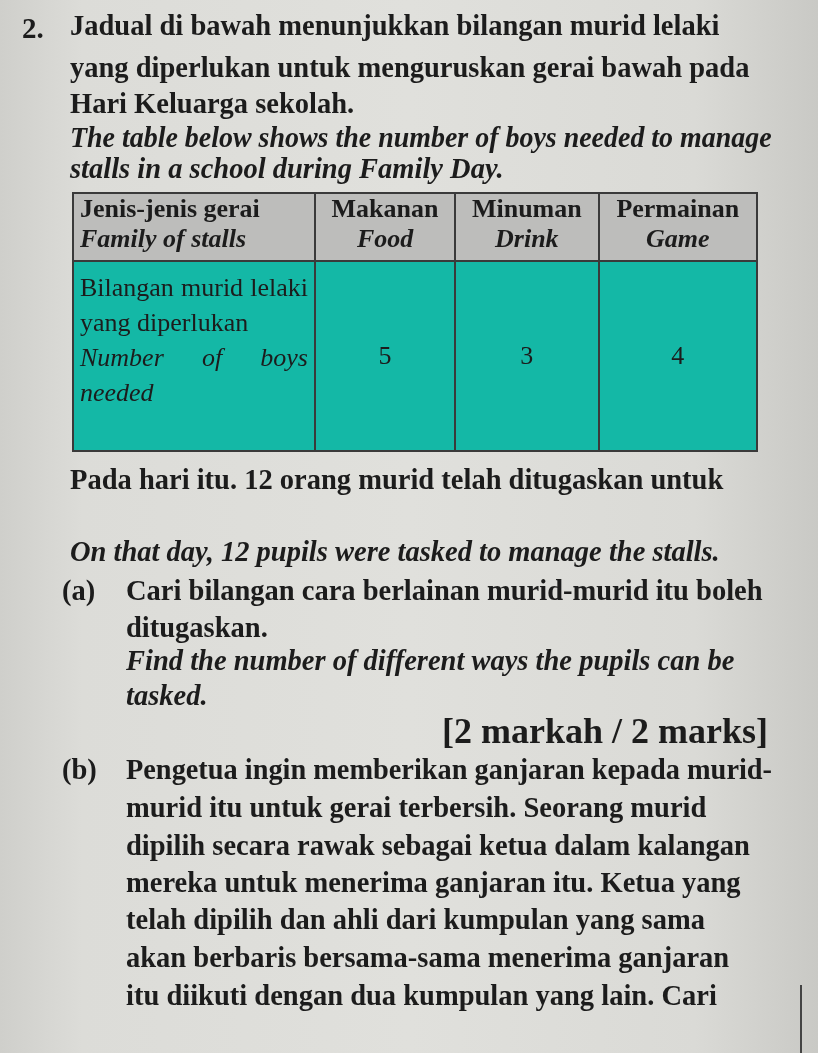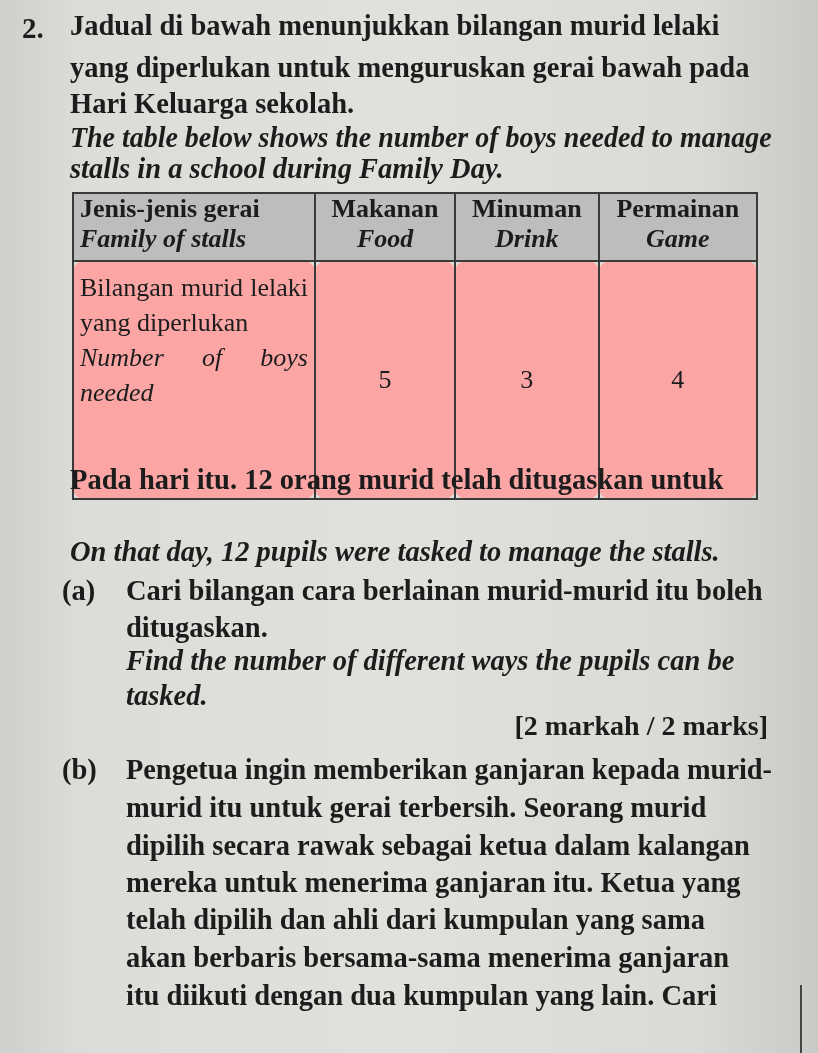--- a/index.html
+++ b/index.html
@@ -9,32 +9,32 @@
     font-family: "Liberation Serif", "DejaVu Serif", serif;
     color:#1c1c1c;
     position:relative;
   }
   .page { position:absolute; left:0; top:0; width:818px; height:1053px; }
   .qnum { position:absolute; left:22px; top:12px; font-weight:bold; font-size:29px; }
   .line { position:absolute; left:70px; white-space:nowrap; font-size:28.5px; transform-origin:left top; }
   .b { font-weight:bold; }
   .i { font-style:italic; }
   table.stalls {
-    position:absolute; left:72px; top:192px; width:686px; height:308px;
+    position:absolute; left:72px; top:192px; width:686px; height:260px;
     border-collapse:collapse; font-size:26px;
   }
   table.stalls td, table.stalls th { border:2px solid #3a3a3a; padding:0 6px; vertical-align:top; }
   table.stalls th { background:#bdbdbb; text-align:center; height:66px; line-height:30px; }
   table.stalls th.first { text-align:left; width:228px; }
-  table.stalls td { background:#fca5a5;border-radius:11px; }
+  table.stalls td { background:#14b8a6; }
   table.stalls td.val { text-align:center; vertical-align:middle; font-size:26px; }
   table.stalls td.rowlabel { text-align:justify; line-height:35px; padding-top:8px; }
   .hdr-en { font-style:italic; display:block; }
   .hdr-ms { display:block; }
-  .marks { position:absolute; right:50px; top:710px; font-size:28px; white-space:nowrap; }
+  .marks { position:absolute; right:50px; top:710px; font-size:36px; white-space:nowrap; }
   .edge { position:absolute; left:800px; top:985px; width:2px; height:68px; background:#444; }
 </style>
 </head>
 <body>
 
 <div class="page">
 
   <div class="qnum">2.</div>
 
   <div class="line b" style="top:10px;">Jadual di bawah menunjukkan bilangan murid lelaki</div>

